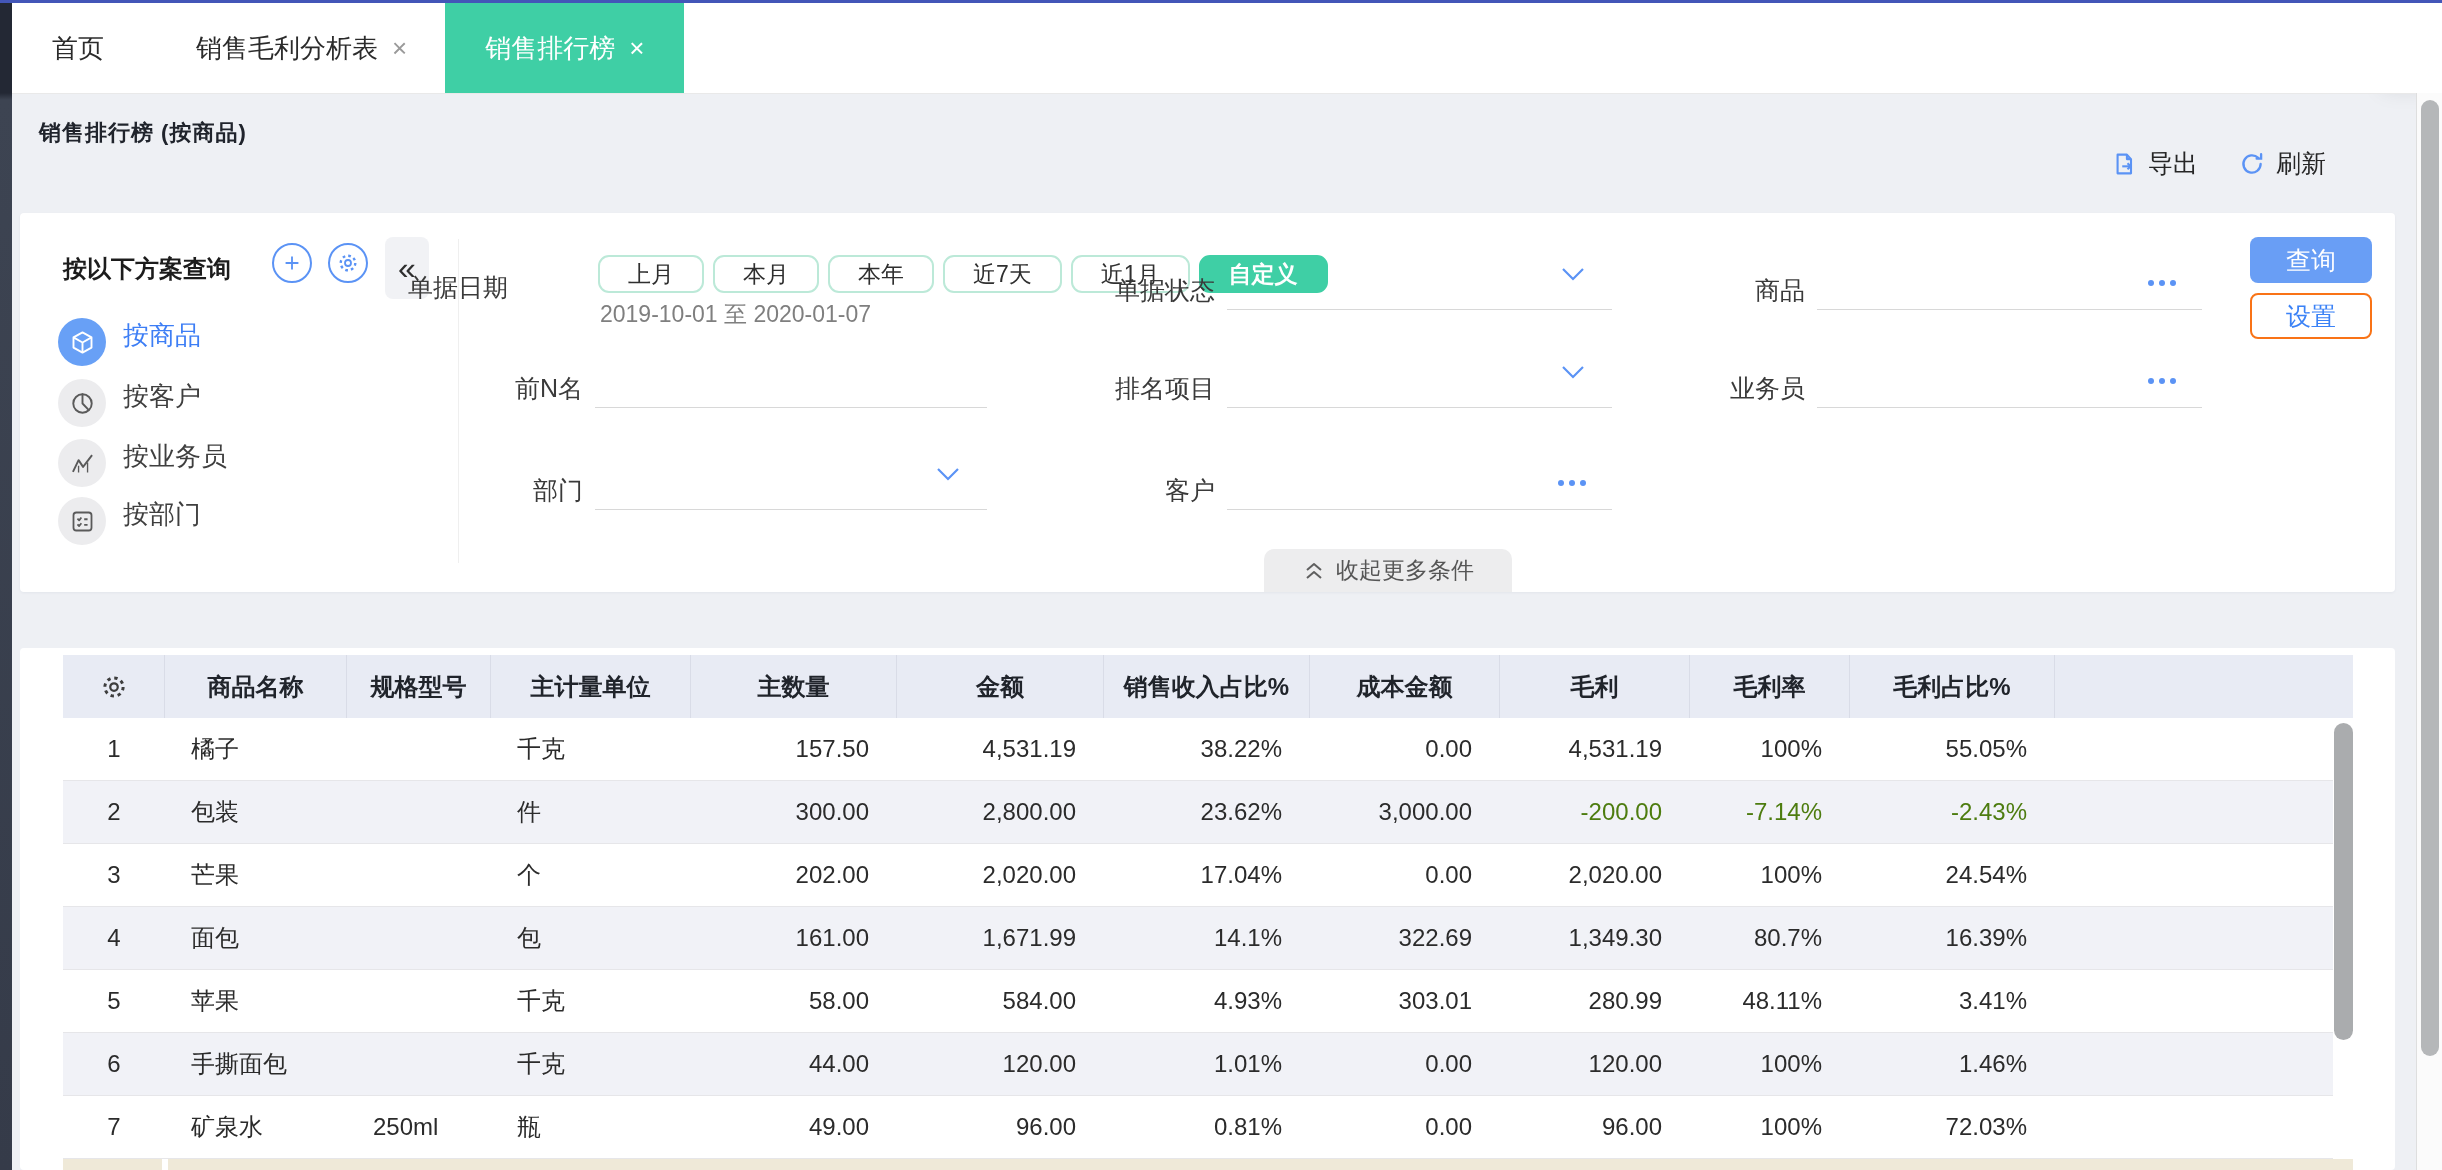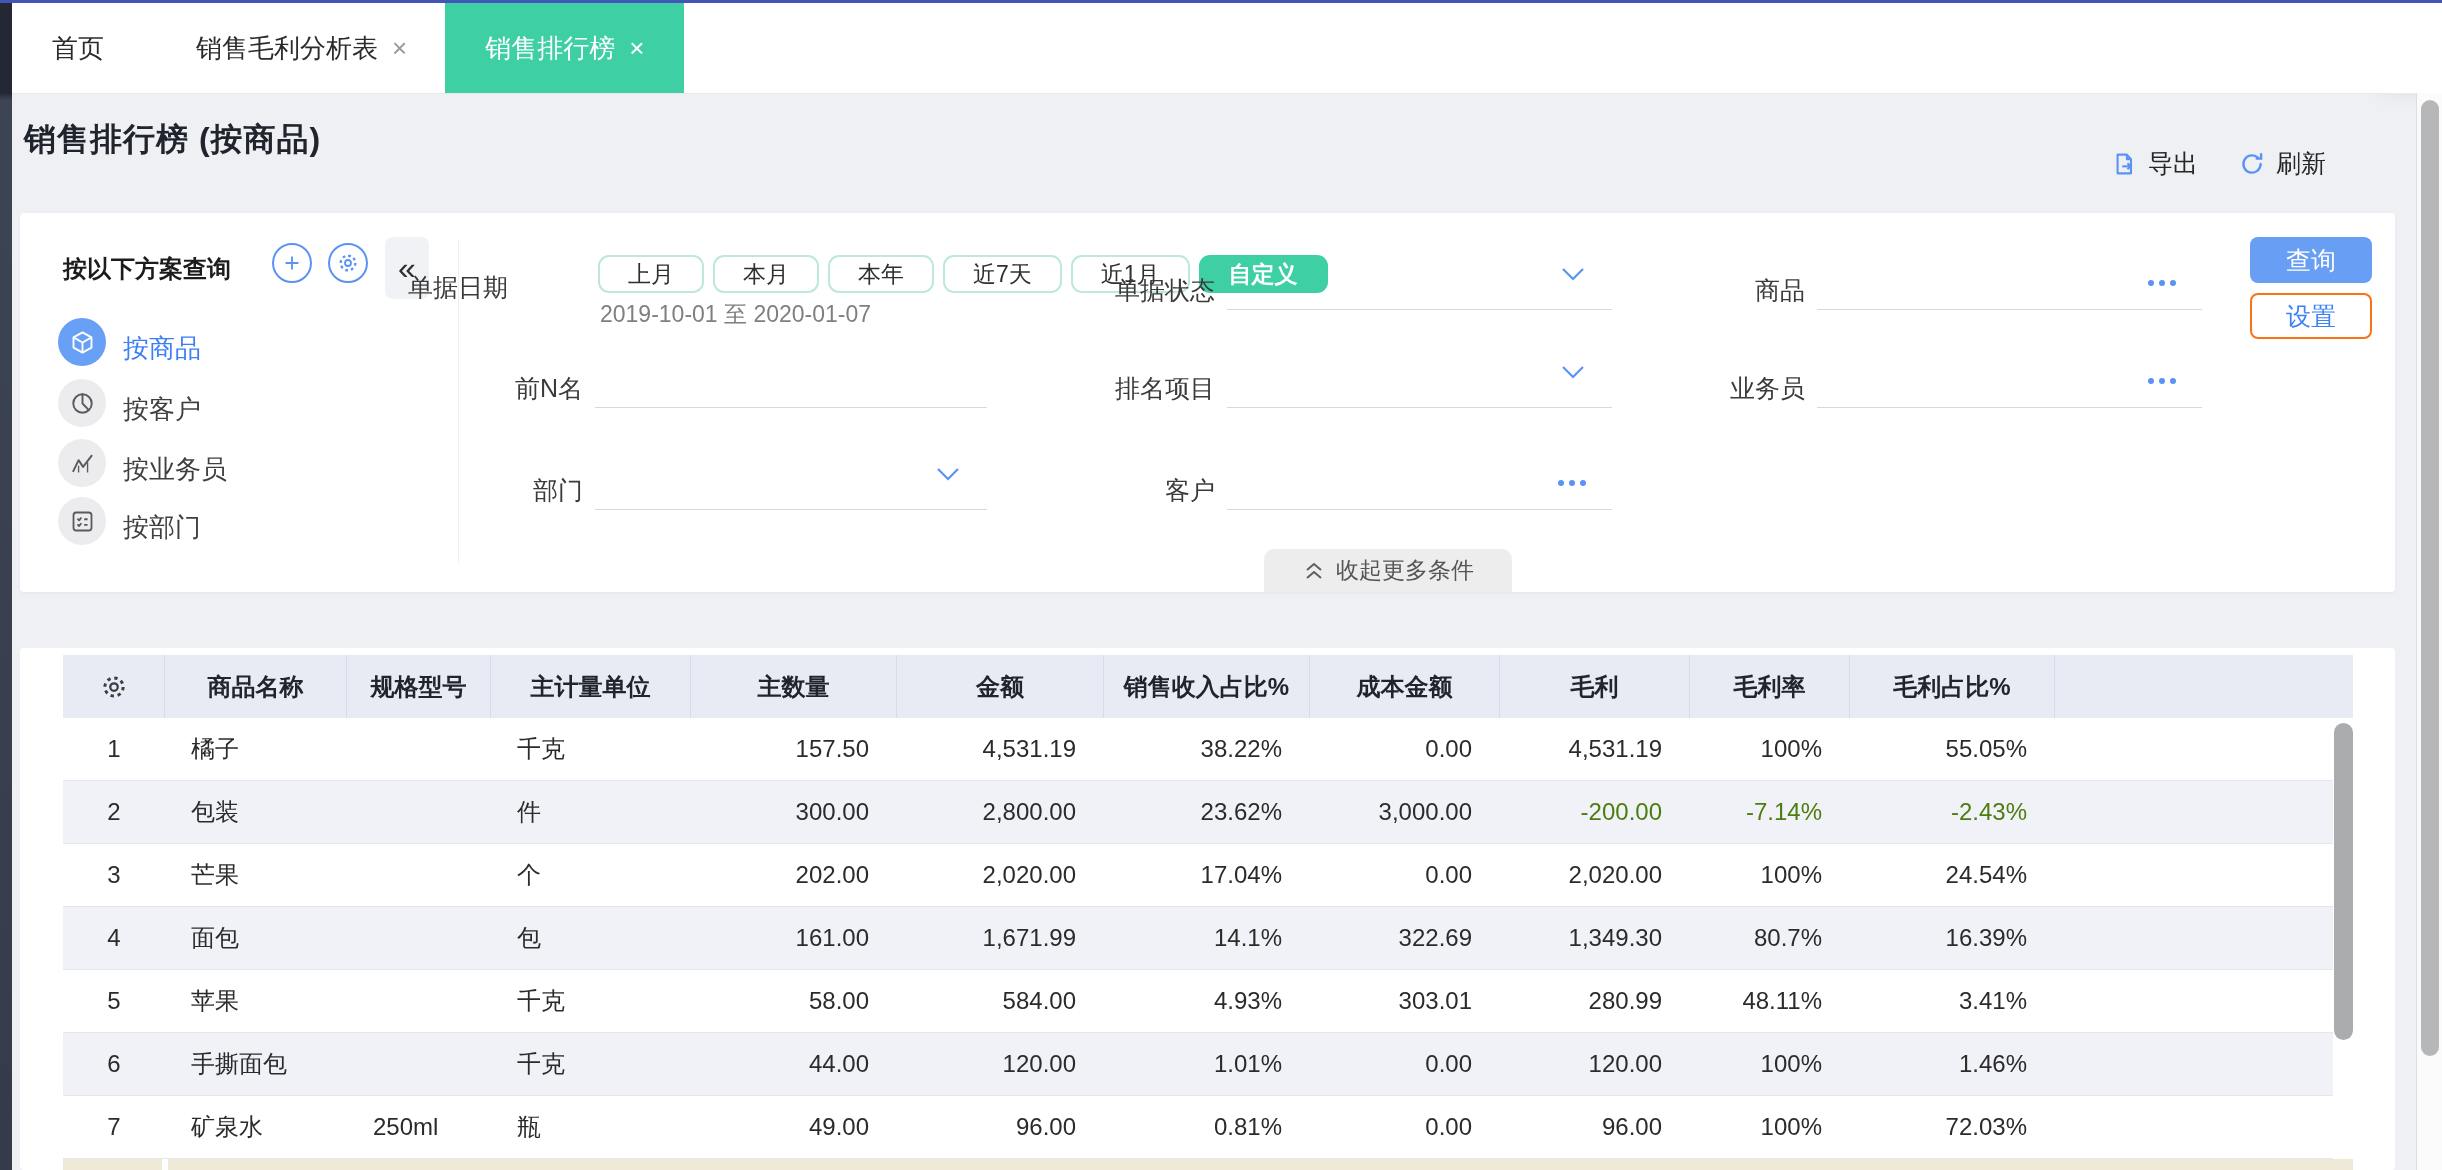--- a/index.html
+++ b/index.html
@@ -17,33 +17,33 @@
   .tab:nth-child(1){margin-left:26px;padding:0 14px;}
   .tab:nth-child(2){margin-left:64px;padding:0 14px;}
   .tab:nth-child(3){margin-left:24px;padding:0 40px;}
   .tab.active{background:#3fcfa5;color:#fff;}
   .tab .close{margin-left:14px;font-size:26px;color:#9a9a9a;line-height:1;}
   .tab.active .close{color:#fff;}
   .close-all{position:absolute;right:0;top:0;width:46px;height:90px;background:#fff;
              box-shadow:-14px 0 22px rgba(0,0,0,.10);display:flex;align-items:center;justify-content:center;
              font-size:38px;color:#333;}
   
-  .page-title{position:absolute;left:24px;top:118px;font-size:32px;font-weight:bold;color:#20242c;letter-spacing:1px;}
+  .page-title{position:absolute;left:39px;top:118px;font-size:22px;font-weight:bold;color:#20242c;letter-spacing:1px;}
   .hd-action{position:absolute;top:147px;display:flex;align-items:center;gap:10px;font-size:25px;color:#262626;}
   .hd-export{left:2110px;} .hd-refresh{left:2238px;}
   
   .filter-card{position:absolute;left:20px;top:213px;width:2375px;height:379px;background:#fff;border-radius:4px;
                box-shadow:0 1px 3px rgba(20,40,80,.05);}
   .scheme-title{position:absolute;left:43px;top:40px;font-size:24px;font-weight:bold;color:#1c1c1c;}
   .circle-btn{position:absolute;width:40px;height:40px;border:2px solid #5b93f5;border-radius:50%;
               display:flex;align-items:center;justify-content:center;box-sizing:border-box;}
   .add-btn{left:252px;top:30px;} .scheme-gear-btn{left:308px;top:30px;}
   .collapse-panel-btn{position:absolute;left:365px;top:24px;width:44px;height:62px;background:#f1f2f5;border-radius:8px;
               display:flex;align-items:center;justify-content:center;font-size:32px;color:#2f2f2f;}
-  .scheme-item{position:absolute;left:38px;display:flex;align-items:flex-end;gap:17px;height:48px;}
+  .scheme-item{position:absolute;left:38px;display:flex;align-items:flex-start;gap:17px;height:48px;}
   .s-ico{width:48px;height:48px;border-radius:50%;background:#ececee;display:flex;align-items:center;justify-content:center;}
   .scheme-item.active .s-ico{background:#68a0f6;}
   .s-label{font-size:26px;color:#3f3f3f;}
   .scheme-item.active .s-label{color:#3d7ef5;}
   .divider-v{position:absolute;left:438px;top:26px;width:1px;height:324px;background:#efefef;}
   
   .field{position:absolute;display:flex;height:52px;}
   .flabel{flex:0 0 175px;text-align:right;font-size:25px;color:#3a3a3a;padding-top:16px;white-space:nowrap;}
   .flabel.narrow{flex-basis:120px;}
   .fctrl{flex:0 0 385px;margin-left:12px;border-bottom:1px solid #d8d8d8;position:relative;}

